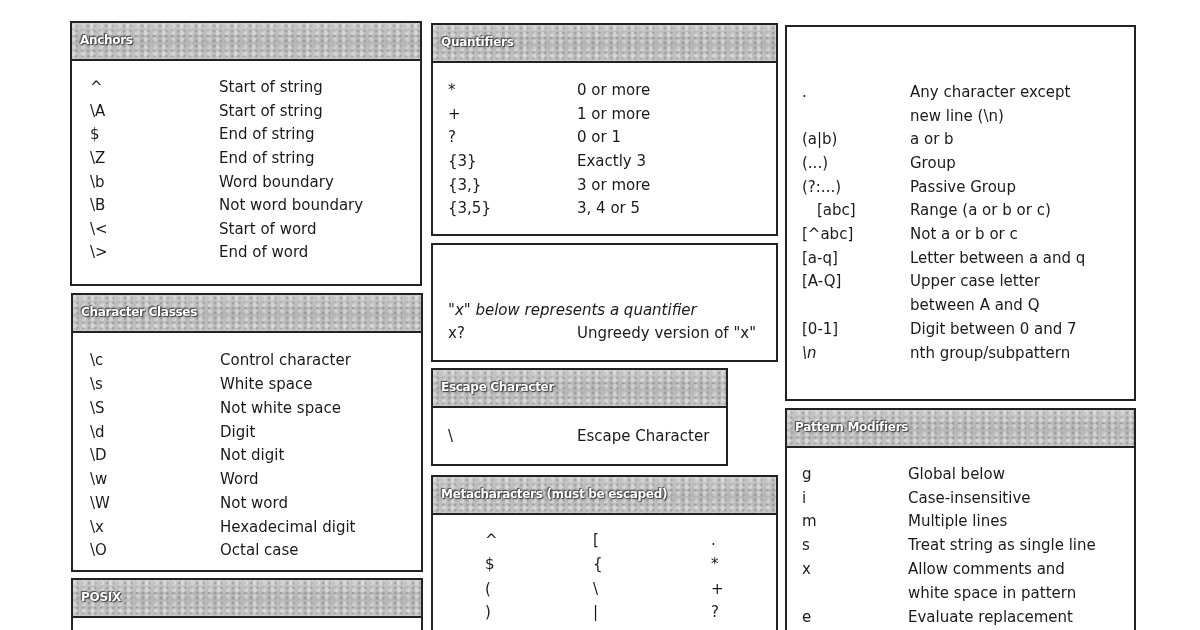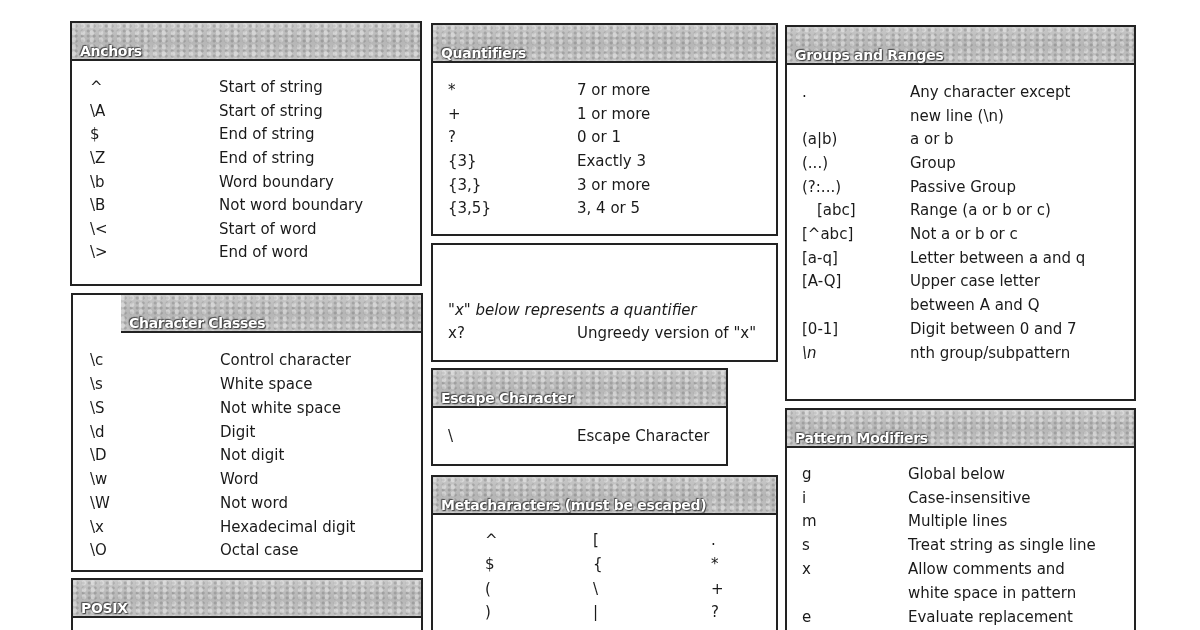--- a/index.html
+++ b/index.html
@@ -20,23 +20,23 @@
     border-bottom:2px solid #222;
     box-sizing:border-box;
     background:
       radial-gradient(circle at 20% 40%, rgba(255,255,255,0.35) 0 2px, transparent 3px),
       radial-gradient(circle at 70% 60%, rgba(80,80,80,0.25) 0 1px, transparent 2px),
       linear-gradient(180deg,#c9c9c9 0%,#b5b5b5 50%,#c4c4c4 100%);
     background-size: 9px 7px, 6px 5px, 100% 100%;
     position:relative;
   }
   .hdr span {
-    position:absolute; left:8px; top:20px;
+    position:absolute; left:8px; top:10px;
     font-family:"DejaVu Sans", sans-serif;
-    font-weight:bold; font-size:14px;
+    font-weight:bold; font-size:12px;
     color:#fff;
     letter-spacing:-0.3px;
     text-shadow: 0 0 2px #333, 1px 1px 1px #444, -1px -1px 1px #555;
   }
   .rows { position:absolute; left:0; right:0; }
   .row {
     position:absolute; left:0; right:0;
     font-size:15px; line-height:18px; white-space:nowrap;
   }
   .row .k { position:absolute; }
@@ -80,21 +80,21 @@
         <span class="k" style="left:18px">\&lt;</span>
         <span class="v" style="left:147px">Start of word</span>
       </div>
     <div class="row" style="top:165px;">
         <span class="k" style="left:18px">\&gt;</span>
         <span class="v" style="left:147px">End of word</span>
       </div>
   </div>
 </div>
 
-<div class="box" style="left:71px;top:293px;width:352px;height:279px;padding-left:48px;">
+<div class="box" style="left:71px;top:293px;width:352px;height:279px;">
   <div class="hdr">
       <span>Character Classes</span>
     </div>
   <div class="rows" style="top:56px;">
     <div class="row" style="top:0px;">
         <span class="k" style="left:17px">\c</span>
         <span class="v" style="left:147px">Control character</span>
       </div>
     <div class="row" style="top:24px;">
         <span class="k" style="left:17px">\s</span>
@@ -137,21 +137,21 @@
     </div>
 </div>
 
 <div class="box" style="left:431px;top:23px;width:347px;height:213px;">
   <div class="hdr">
       <span>Quantifiers</span>
     </div>
   <div class="rows" style="top:56px;">
     <div class="row" style="top:0px;">
         <span class="k" style="left:15px">*</span>
-        <span class="v" style="left:144px">7 or more</span>
+        <span class="v" style="left:144px">0 or more</span>
       </div>
     <div class="row" style="top:24px;">
         <span class="k" style="left:15px">+</span>
         <span class="v" style="left:144px">1 or more</span>
       </div>
     <div class="row" style="top:47px;">
         <span class="k" style="left:15px">?</span>
         <span class="v" style="left:144px">0 or 1</span>
       </div>
     <div class="row" style="top:71px;">
@@ -213,23 +213,20 @@
       </div>
     <div class="row" style="top:72px;">
         <span class="k" style="left:52px">)</span>
         <span class="k" style="left:160px">|</span>
         <span class="k" style="left:278px">?</span>
       </div>
   </div>
 </div>
 
 <div class="box" style="left:785px;top:25px;width:351px;height:376px;">
-  <div class="hdr">
-      <span>Groups and Ranges</span>
-    </div>
   <div class="rows" style="top:56px;">
     <div class="row" style="top:0px;">
         <span class="k" style="left:15px">.</span>
         <span class="v" style="left:123px">Any character except</span>
       </div>
     <div class="row" style="top:24px;">
         <span class="k" style="left:15px"></span>
         <span class="v" style="left:123px">new line (\n)</span>
       </div>
     <div class="row" style="top:47px;">

